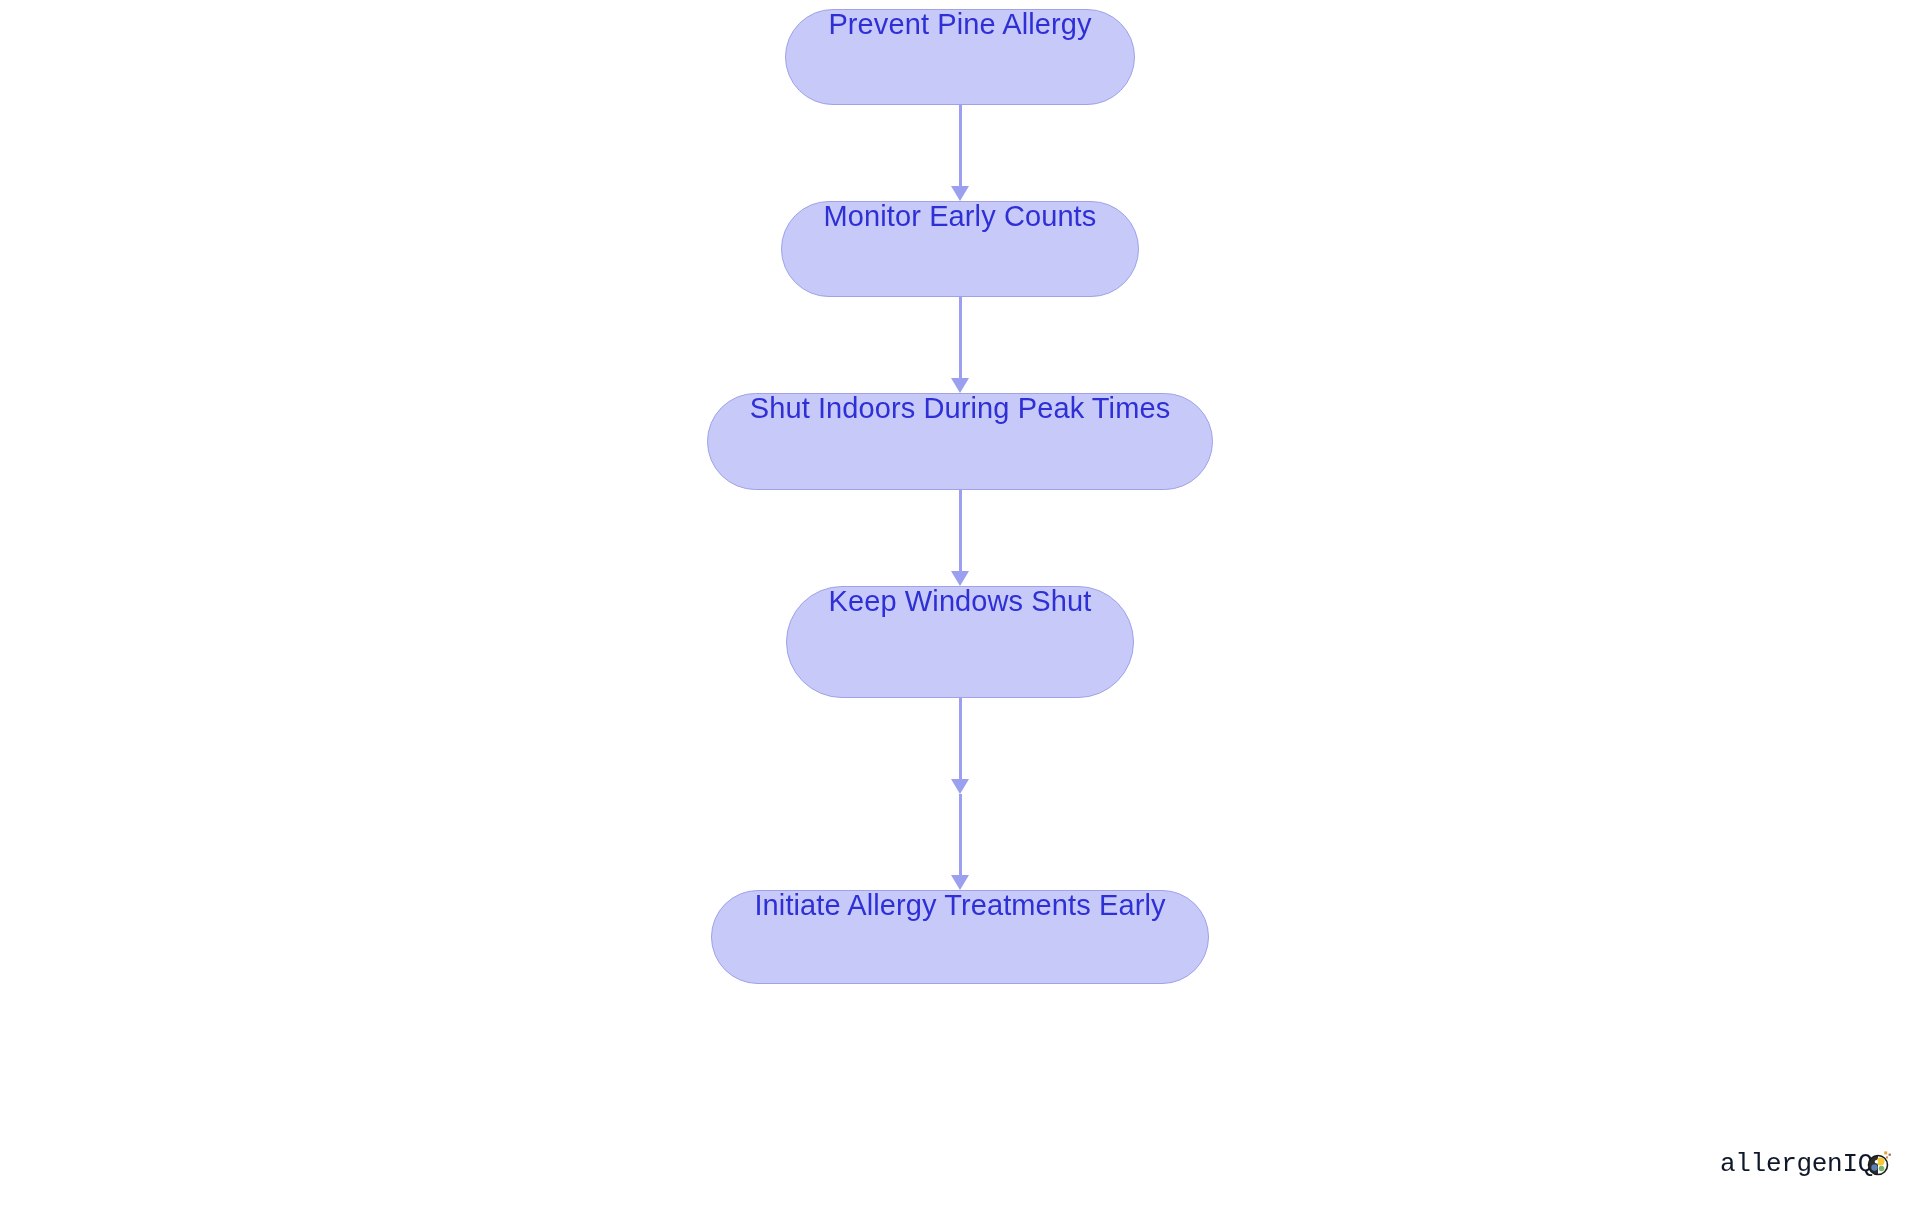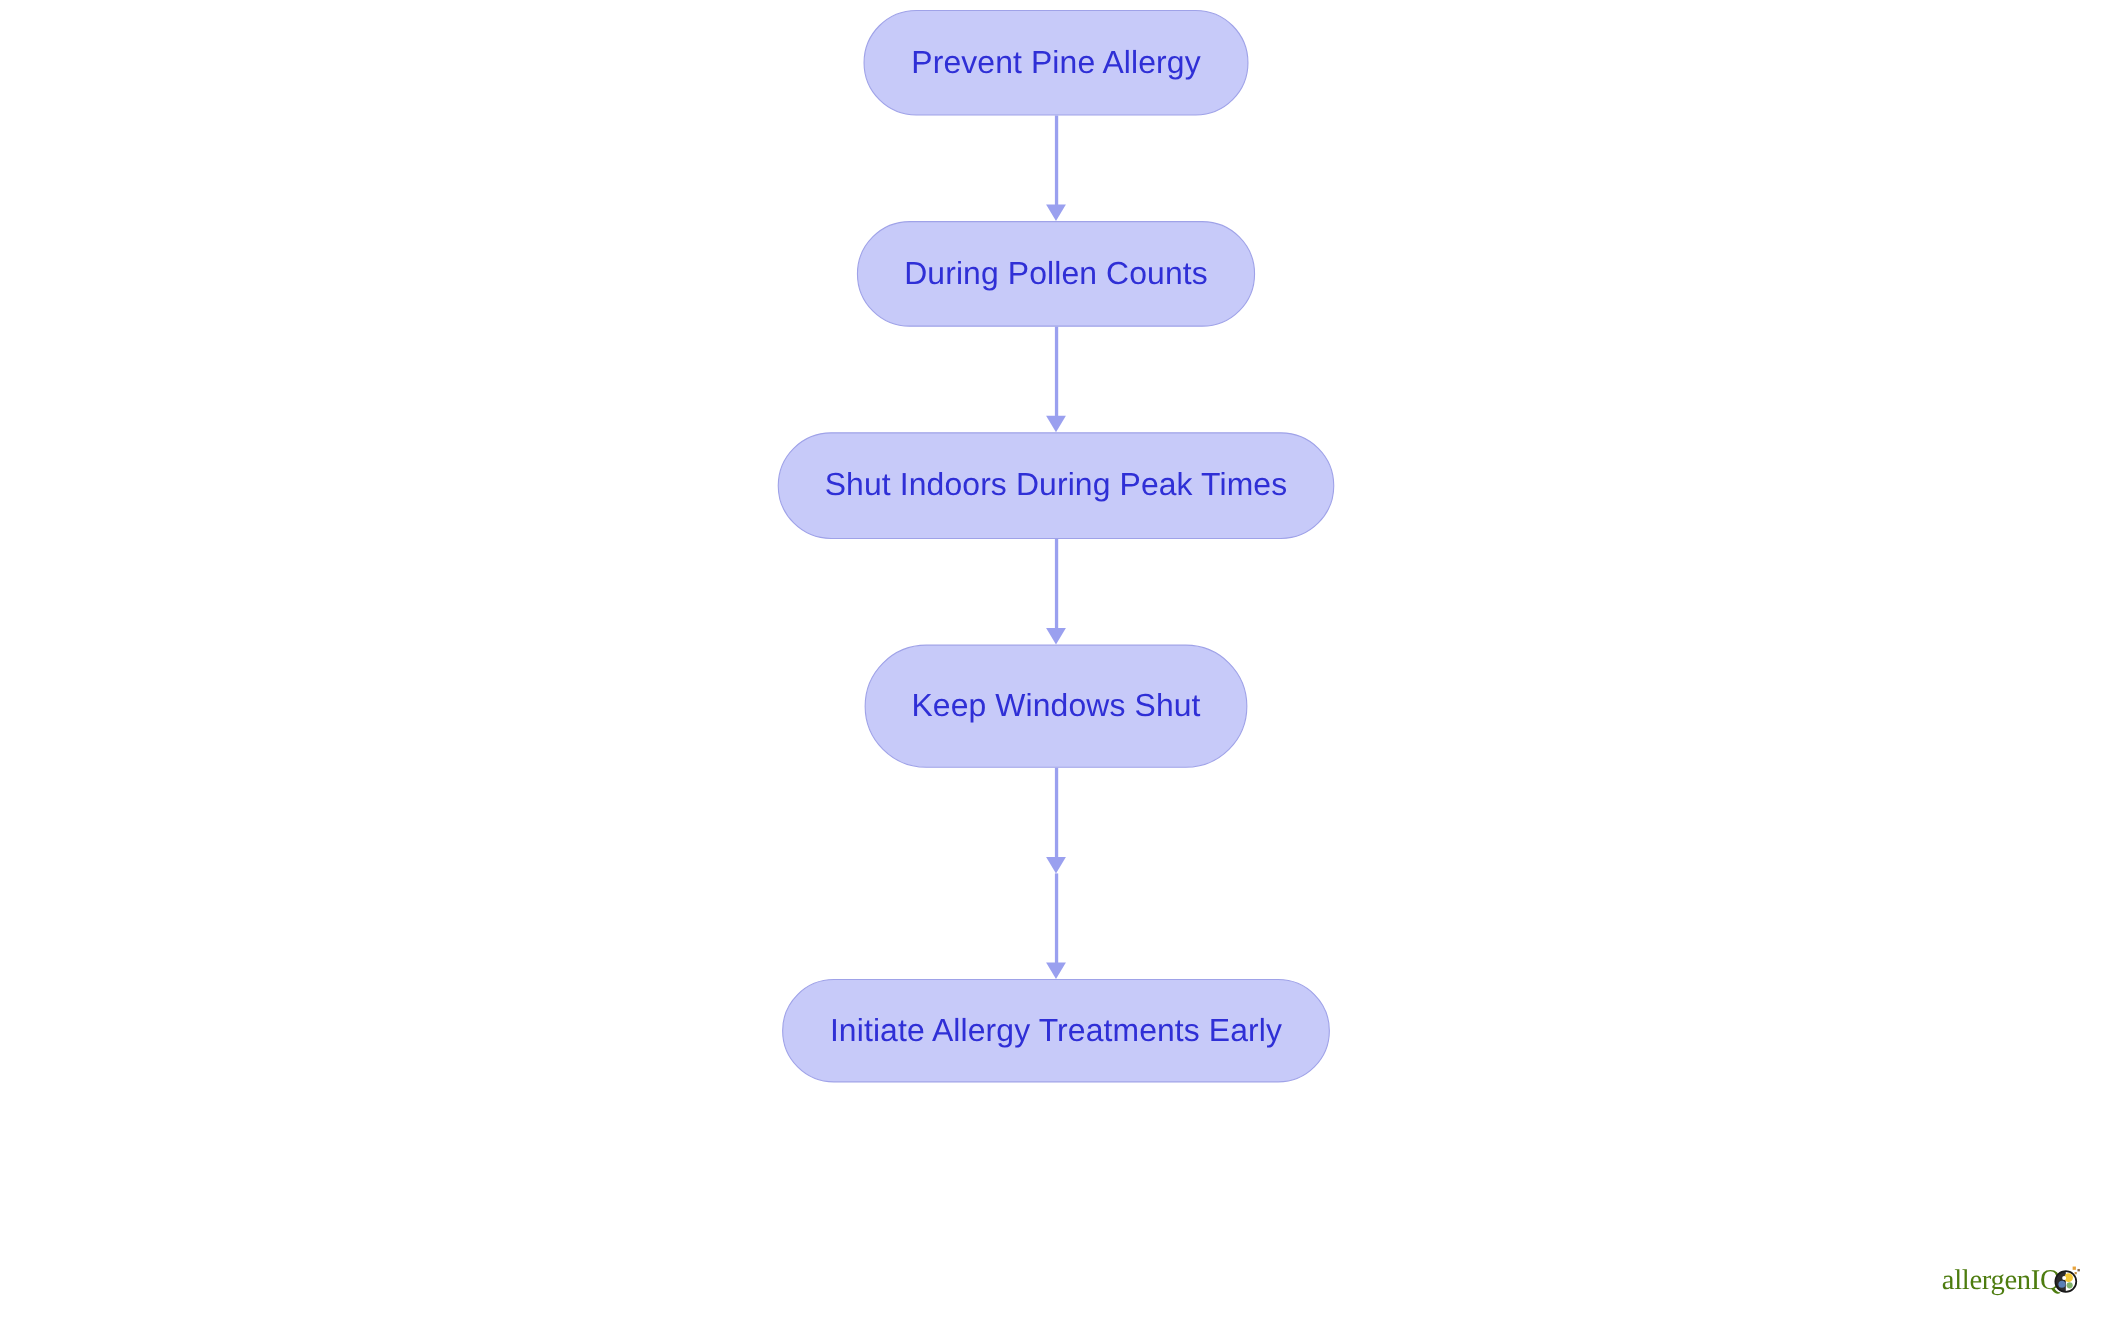--- a/index.html
+++ b/index.html
@@ -29,21 +29,21 @@
     top: 0;
     width: 1920px;
     display: flex;
     flex-direction: column;
     align-items: center;
   }
 
   .node {
     box-sizing: border-box;
     display: flex;
-    align-items: center;
+    align-items: flex-start;
     justify-content: center;
     border-radius: 999px;
     border: 1.5px solid #9fa2e8;
     background: #c7caf9;
     padding: 0 42px;
     white-space: nowrap;
   }
 
   .node-label {
     font-size: 29px;
@@ -78,23 +78,23 @@
   #watermark {
     position: absolute;
     right: 26px;
     bottom: 36px;
     display: flex;
     align-items: center;
     gap: 0px;
     user-select: none;
   }
   #watermark .wm-text {
-    font-family: Liberation Serif, serif;
+    font-family: Liberation Mono, monospace;
     font-size: 26px;
-    color: #4d7c0f;
+    color: #0f172a;
     letter-spacing: -0.3px;
     line-height: 1;
   }
   #watermark .wm-mark {
     position: relative;
     width: 30px;
     height: 30px;
     margin-left: -9px;
   }
   #watermark .wm-mark svg {
@@ -111,21 +111,21 @@
     <div class="node" style="margin-top:9px; height:96px;">
       <span class="node-label">Prevent Pine Allergy</span>
     </div>
 
     <div class="connector" style="height:96px;">
       <div class="stem"></div>
       <div class="head"></div>
     </div>
 
     <div class="node" style="height:96px;">
-      <span class="node-label">During Pollen Counts</span>
+      <span class="node-label">Monitor Early Counts</span>
     </div>
 
     <div class="connector" style="height:96px;">
       <div class="stem"></div>
       <div class="head"></div>
     </div>
 
     <div class="node" style="height:97px;">
       <span class="node-label">Shut Indoors During Peak Times</span>
     </div>

